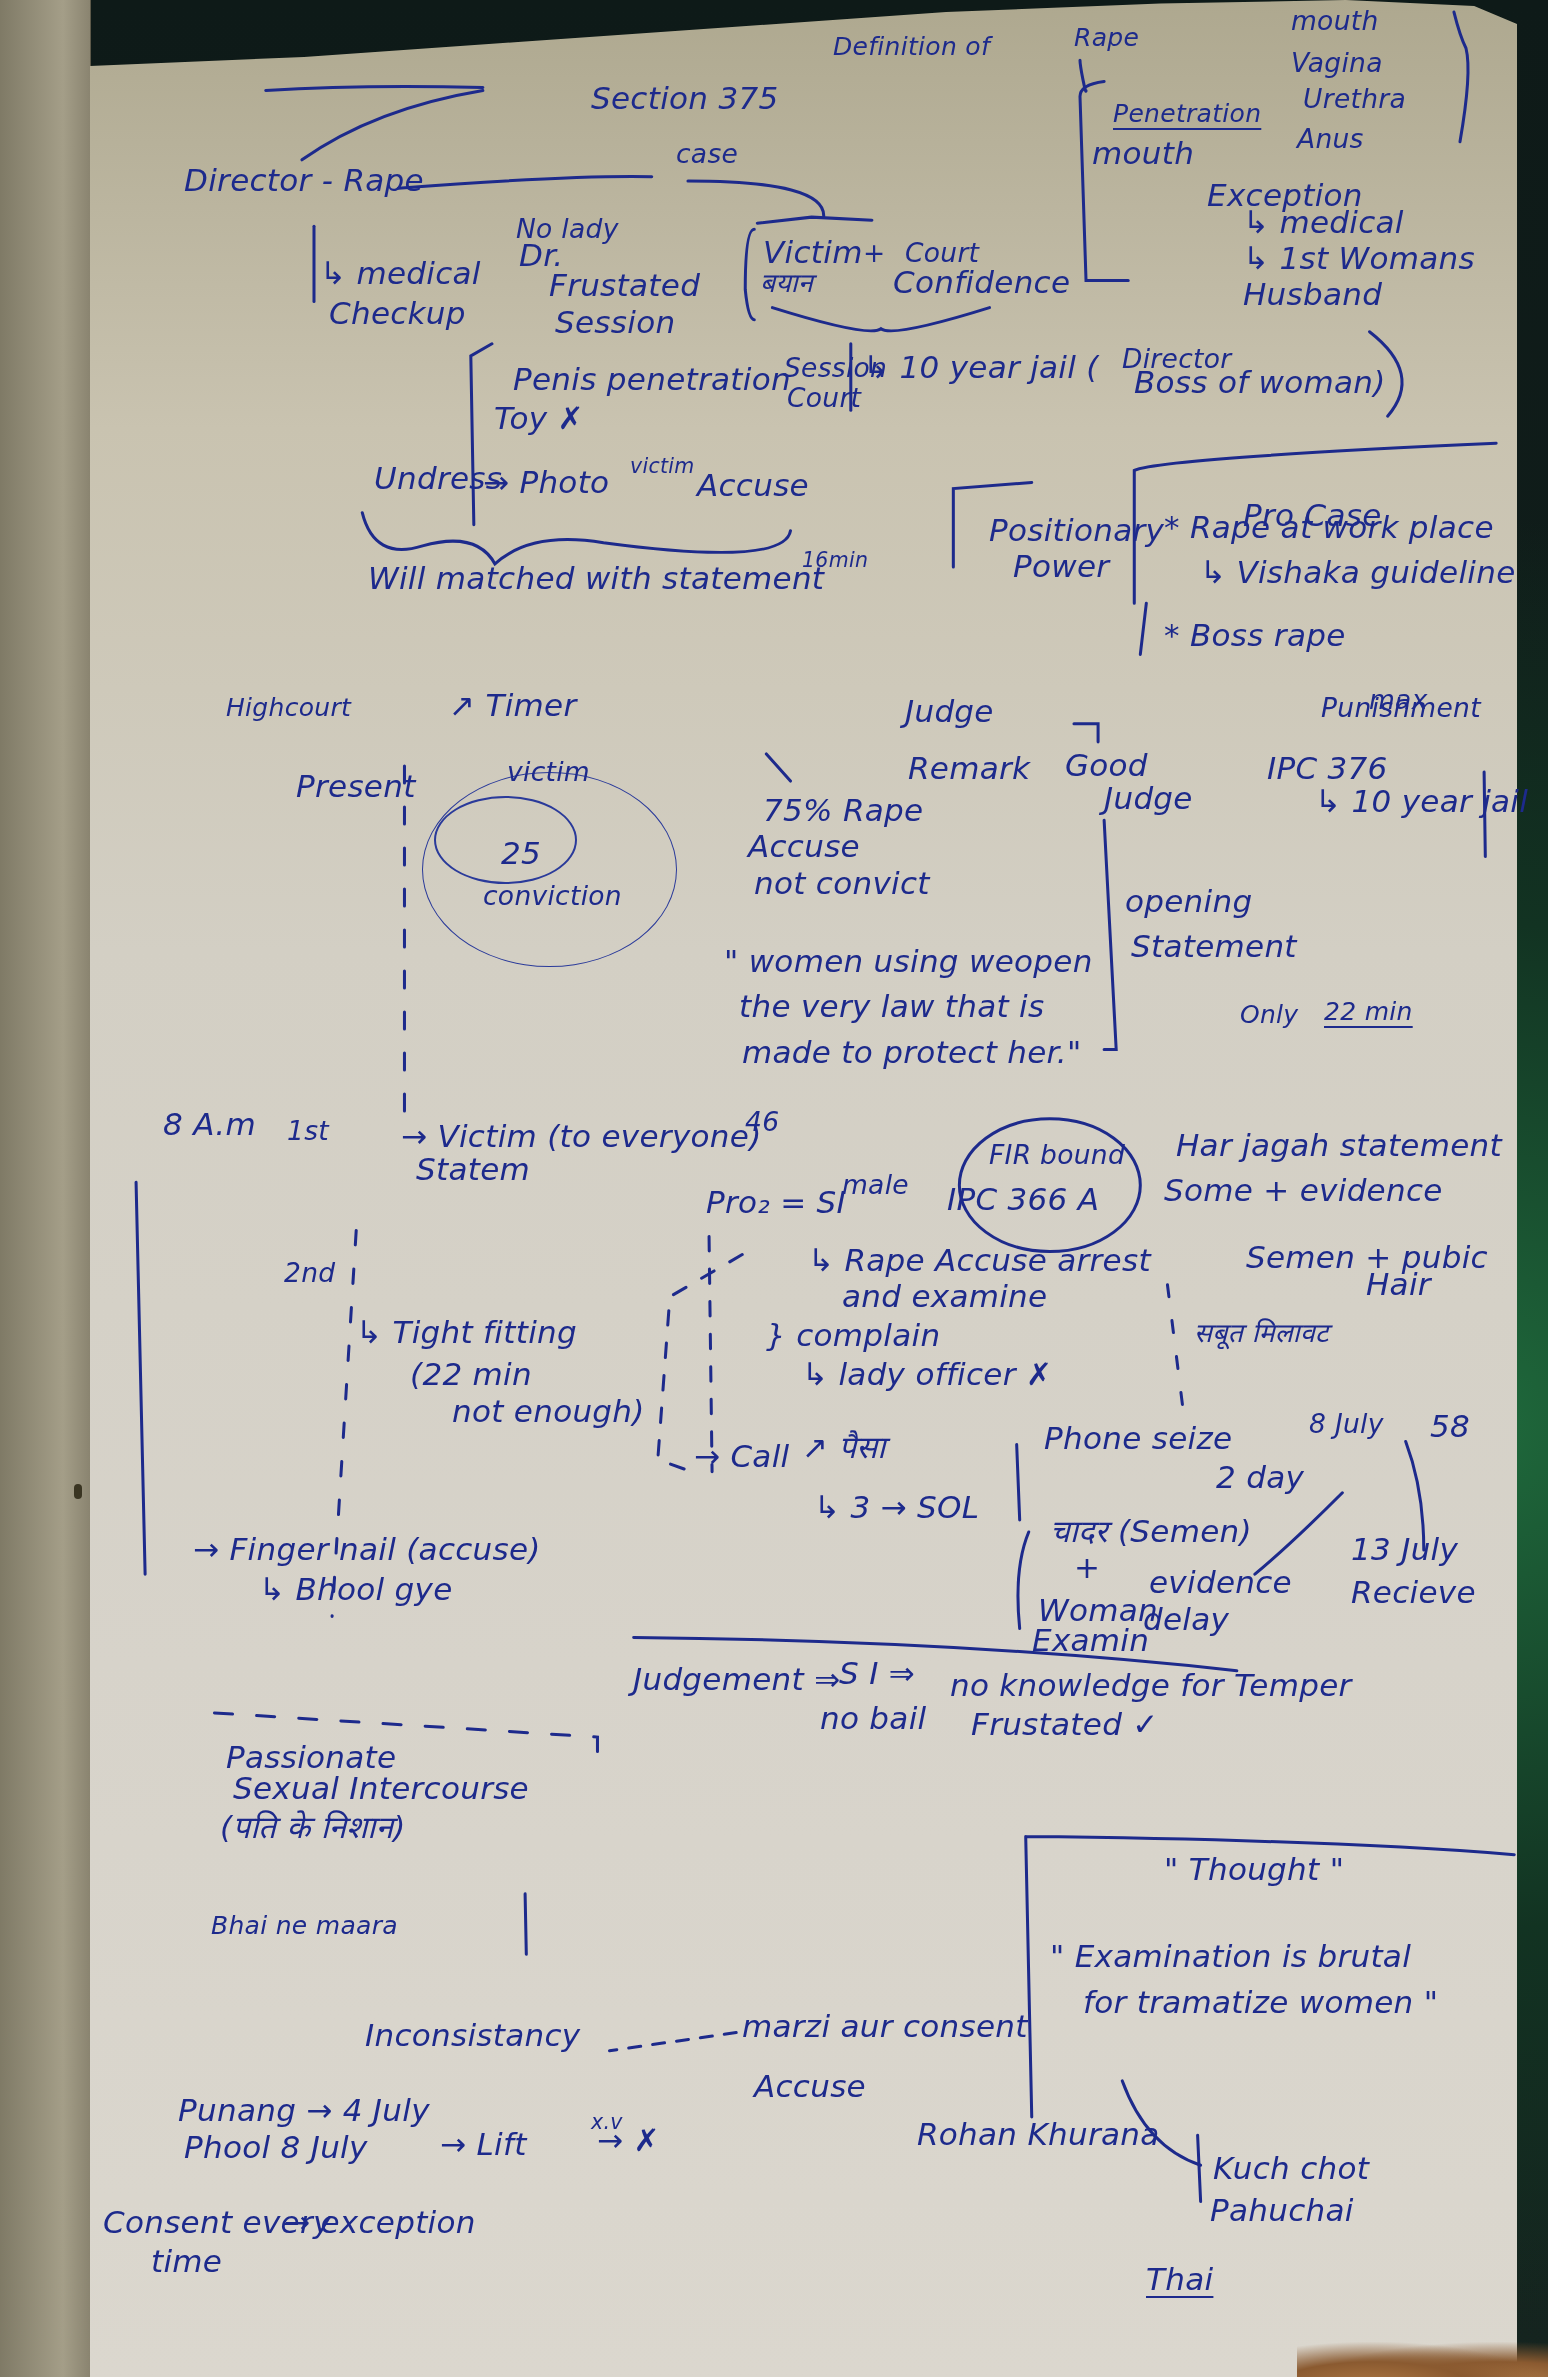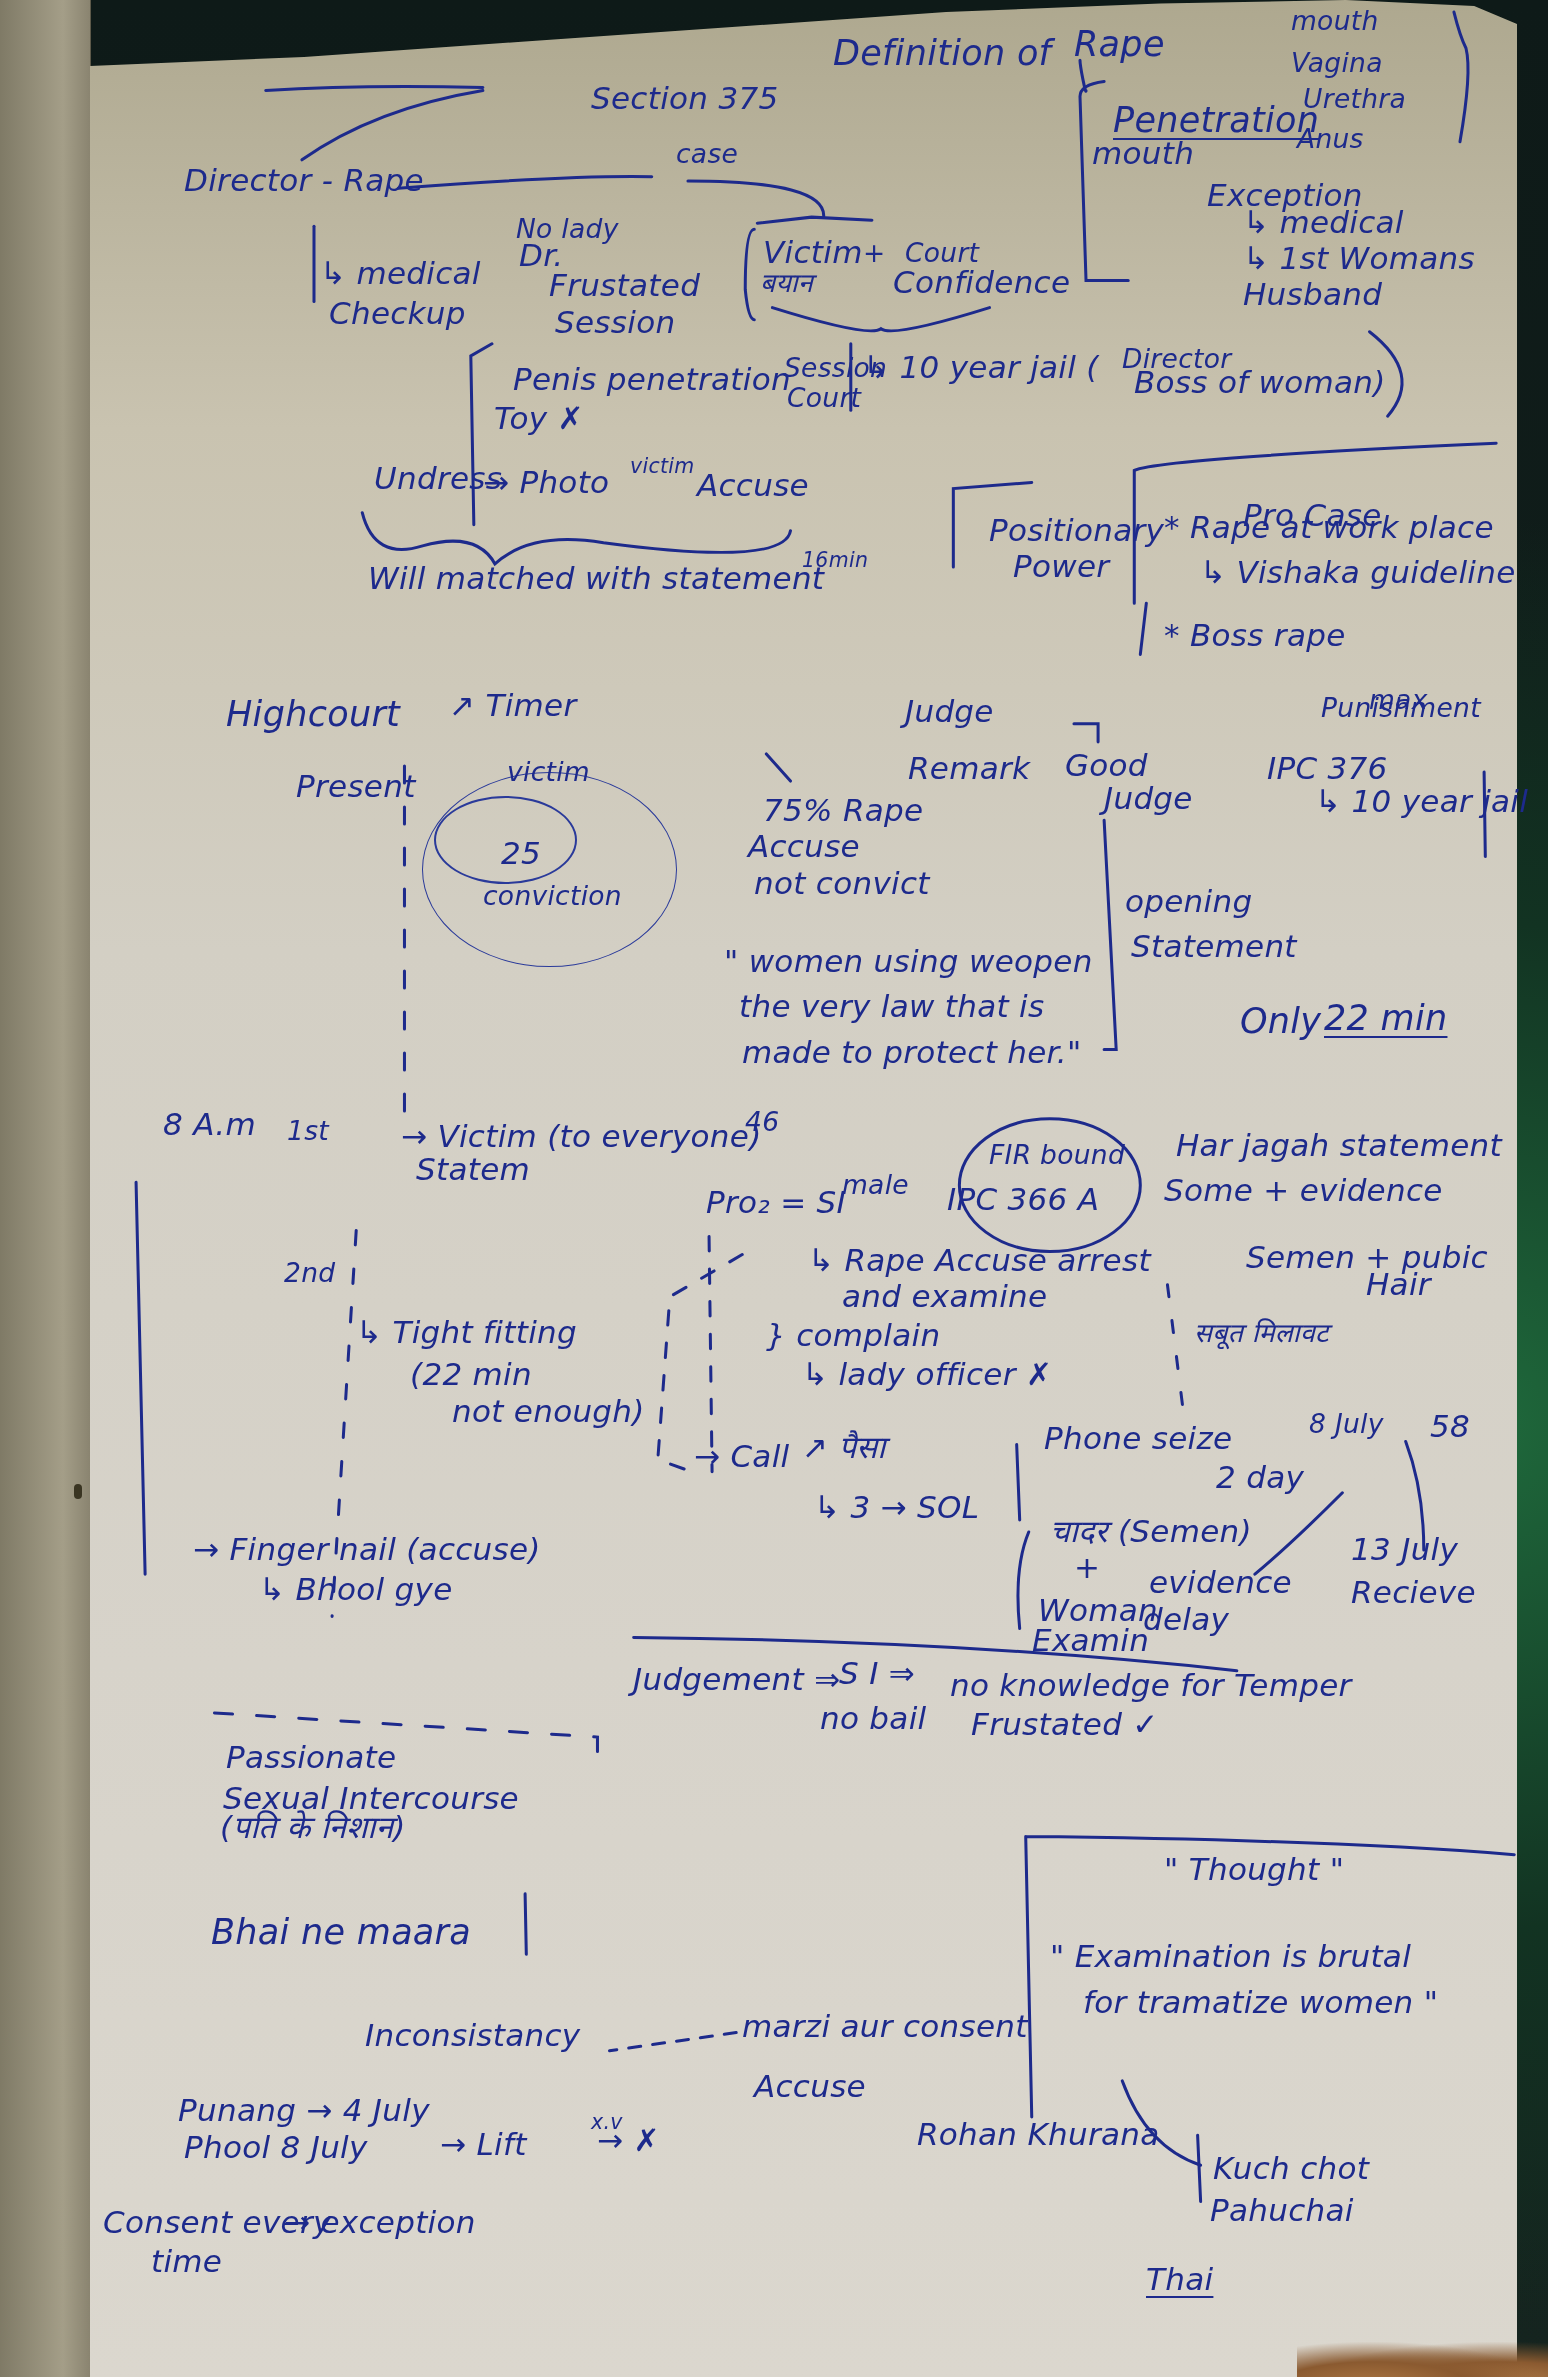--- a/index.html
+++ b/index.html
@@ -25,21 +25,21 @@
     clip-path: polygon(0 66px, 15% 57px, 30% 42px, 45% 27px, 60% 12px, 75% 3.6px, 88% 0, 97% 6px, 100% 24px, 100% 100%, 0 100%);
     border-radius: 0 18px 0 0;
   }
   .note {
     position: absolute; color: #1d2a8c; white-space: nowrap;
     font-family: "DejaVu Sans", sans-serif; font-style: italic;
     letter-spacing: 0.3px; line-height: 1.15;
   }
   .s { font-size: 26.5px; }
   .m { font-size: 31px; }
-  .l { font-size: 35px; }
+  .l { font-size: 25px; }
   .xs { font-size: 20.5px; }
   .u { text-decoration: underline; text-decoration-thickness: 2.4px; text-underline-offset: 6px; }
   svg.lines { position: absolute; left: 0; top: 0; }
   .fingers {
     position: absolute; left: 1297px; top: 2341px; width: 253px; height: 48px;
     background: radial-gradient(ellipse at 30% 100%, #b07b46 0%, #8a5a30 40%, transparent 70%),
                 radial-gradient(ellipse at 80% 100%, #b88450 0%, #8a5a30 40%, transparent 70%);
   }
   .ring {
     position: absolute; border: 2.4px solid #2a3a9a; border-radius: 50%;
@@ -242,21 +242,21 @@
 <div class="note m" style="left:1149px;top:1565px;">evidence</div>
 <div class="note m" style="left:1143px;top:1602px;">delay</div>
 
 <div class="note m" style="left:633px;top:1662px;">Judgement ⇒</div>
 <div class="note m" style="left:839px;top:1656px;">S I ⇒</div>
 <div class="note m" style="left:950px;top:1668px;">no knowledge for Temper</div>
 <div class="note m" style="left:820px;top:1701px;">no bail</div>
 <div class="note m" style="left:971px;top:1707px;">Frustated ✓</div>
 
 <div class="note m" style="left:226px;top:1740px;">Passionate</div>
-<div class="note m" style="left:223px;top:1771px;margin-top:10px;">Sexual Intercourse</div>
+<div class="note m" style="left:233px;top:1771px;">Sexual Intercourse</div>
 <div class="note m" style="left:220px;top:1810px;">(पति के निशान)</div>
 <div class="note l" style="left:211px;top:1912px;">Bhai ne maara</div>
 <div class="note m" style="left:365px;top:2018px;">Inconsistancy</div>
 <div class="note m" style="left:742px;top:2009px;">marzi aur consent</div>
 <div class="note m" style="left:178px;top:2093px;">Punang → 4 July</div>
 <div class="note m" style="left:184px;top:2130px;">Phool    8 July</div>
 <div class="note m" style="left:440px;top:2127px;">→ Lift</div>
 <div class="note xs" style="left:591px;top:2111px;">x.v</div>
 <div class="note m" style="left:597px;top:2123px;">→ ✗</div>
 <div class="note m" style="left:754px;top:2069px;">Accuse</div>

